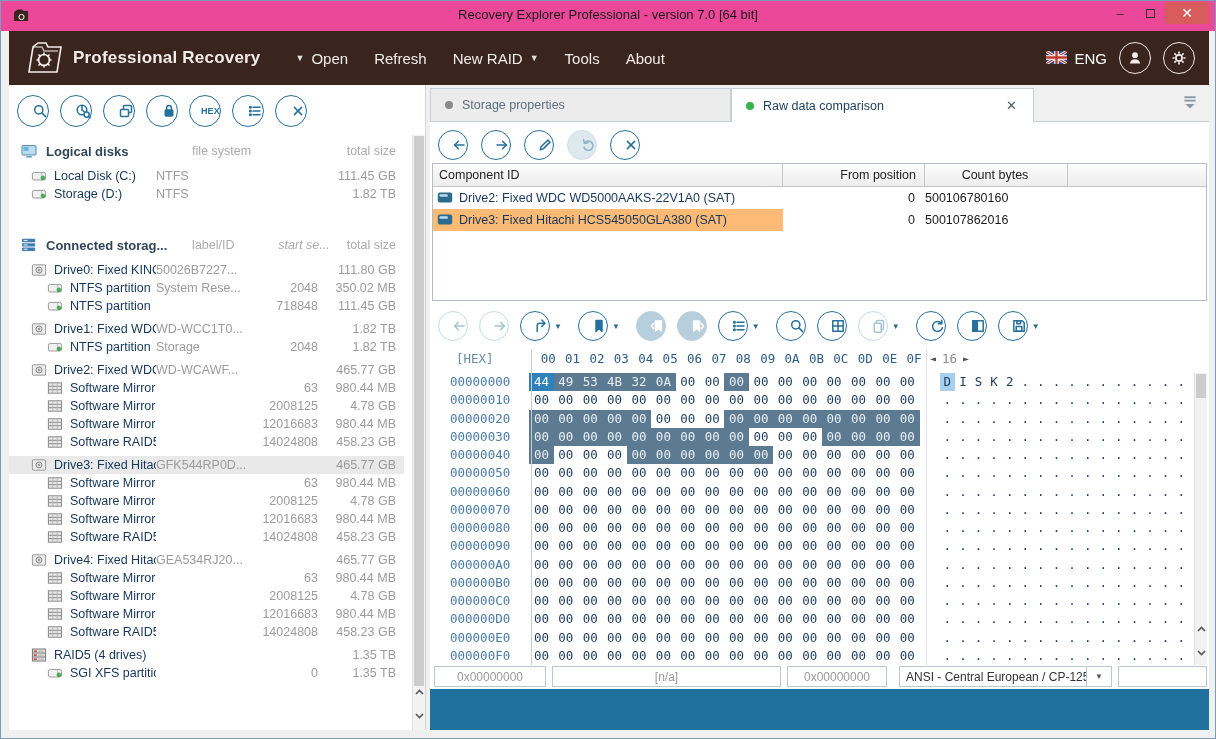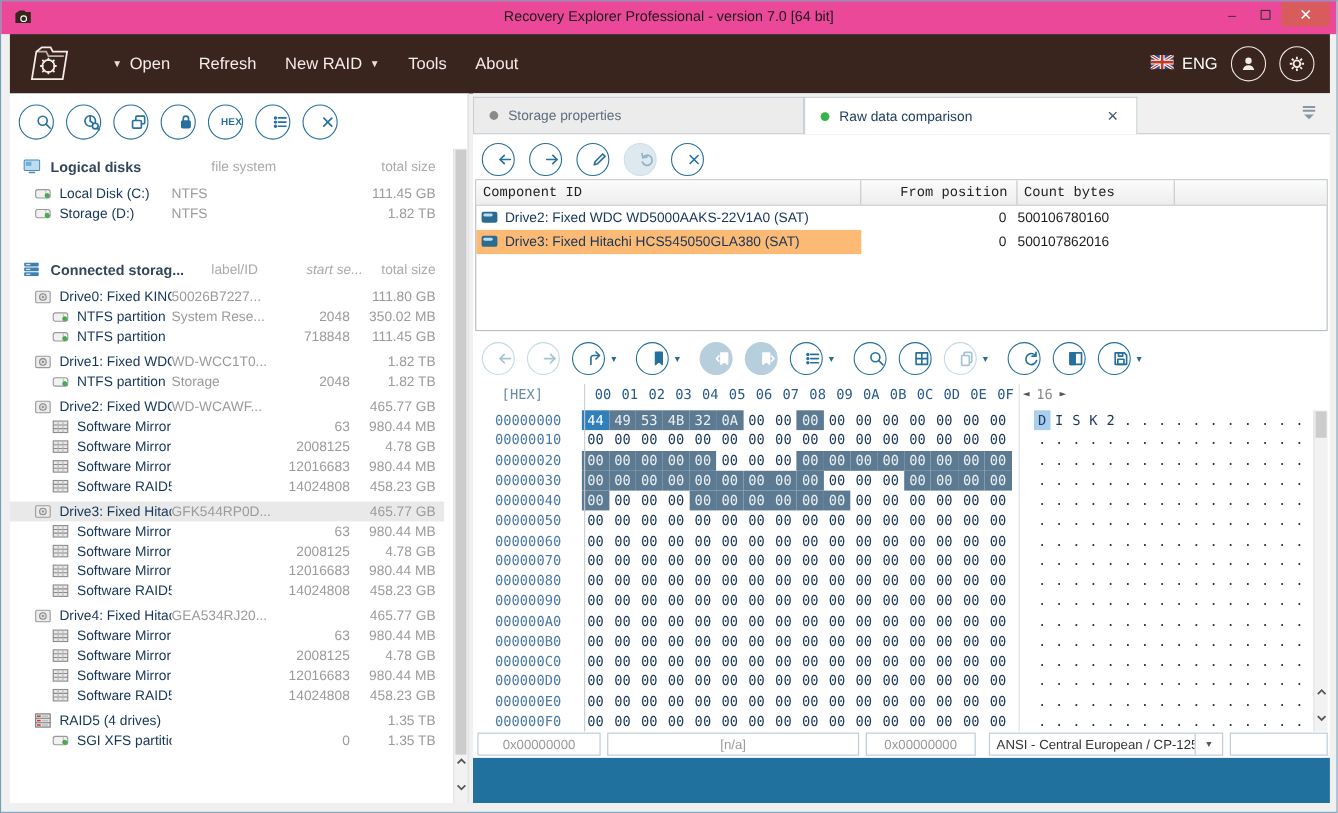--- a/index.html
+++ b/index.html
@@ -67,23 +67,23 @@
   .tab { height:33px; display:flex; align-items:center; font-size:12.5px; padding:0 14px; border:1px solid #c8cfd6; border-bottom:none; cursor:default; }
   .tab.inactive { width:301px; background:#ececec; color:#5f6e7e; }
   .tab.active { width:303px; background:#fff; color:#22405e; margin-bottom:-1px; height:34px; }
   .tabdot { width:8px; height:8px; border-radius:50%; margin-right:9px; }
   .tab .tabclose { margin-left:auto; color:#4a5a68; font-size:13px; cursor:default; padding:0 2px; }
   .tablist-btn { position:absolute; right:10px; top:10px; width:18px; height:16px; color:#8a97a3; cursor:default; }
 
   .cmp-toolbar { position:absolute; left:8px; top:45px; display:flex; gap:13px; }
 
   .cmp-table { position:absolute; left:2px; top:78px; width:775px; height:138px; border:1px solid #b5bcc2; background:#fff; font-size:12.5px; }
-  .cmp-head { display:flex; height:23px; background:linear-gradient(#fcfcfc,#ededed); border-bottom:1px solid #c6c6c6; color:#222;font-family:Liberation Mono, monospace; }
+  .cmp-head { display:flex; height:23px; background:linear-gradient(#fcfcfc,#ededed); border-bottom:1px solid #c6c6c6; color:#222; }
   .cmp-hc { border-right:1px solid #c6c6c6; padding:4px 8px 0 6px; white-space:nowrap; overflow:hidden; }
-  .hc-name { width:350px; } .hc-from { width:142px; text-align:right; } .hc-count { width:143px; text-align:left; } .hc-fill { flex:1; border-right:none; }
+  .hc-name { width:350px; } .hc-from { width:142px; text-align:right; } .hc-count { width:143px; text-align:center; } .hc-fill { flex:1; border-right:none; }
   .cmp-row { display:flex; height:22px; align-items:center; color:#16365c; }
   .cmp-cell-name { width:350px; display:flex; align-items:center; padding-left:4px; height:22px; white-space:nowrap; overflow:hidden; }
   .cmp-cell-name.selected { background:#fdba74; }
   .cmp-cell-name .ticon { width:16px; height:14px; margin-right:6px; }
   .cmp-cell-from { width:142px; text-align:right; padding-right:10px; color:#1c1c1c; }
   .cmp-cell-count { width:143px; text-align:left; padding-right:8px; color:#1c1c1c; }
 
   
   .hex-toolbar { position:absolute; left:8px; top:226px; display:flex; align-items:center; }
   .hex-toolbar .tbgroup { margin-right:11px; }
@@ -143,20 +143,21 @@
 
   <div class="menubar">
     <span class="brandlogo">
       <svg viewBox="0 0 46 40" fill="none" stroke="#f3ece9" stroke-width="1.6">
         <path d="M8,34 L12,9 l5,-4 h8 l2,4 h13 l-4,25 z"></path>
         <path d="M12,9 h9 l2,4 h14" opacity=".7"></path>
         <circle cx="23" cy="22" r="5.5"></circle>
         <path d="M23,14.5 v3 M23,26.5 v3 M15.5,22 h3 M27.5,22 h3 M17.5,16.5 l2.1,2.1 M26.4,25.4 l2.1,2.1 M28.5,16.5 l-2.1,2.1 M19.6,25.4 l-2.1,2.1"></path>
       </svg>
     </span>
+    <span class="brandname">Professional Recovery</span>
     <div class="menuitems" id="menuitems">
         <div class="menuitem">
           <span class="menucaret">▼</span>
           <span>Open</span>
         </div>
         <div class="menuitem">
           <span>Refresh</span>
         </div>
         <div class="menuitem">
           <span>New RAID</span>

